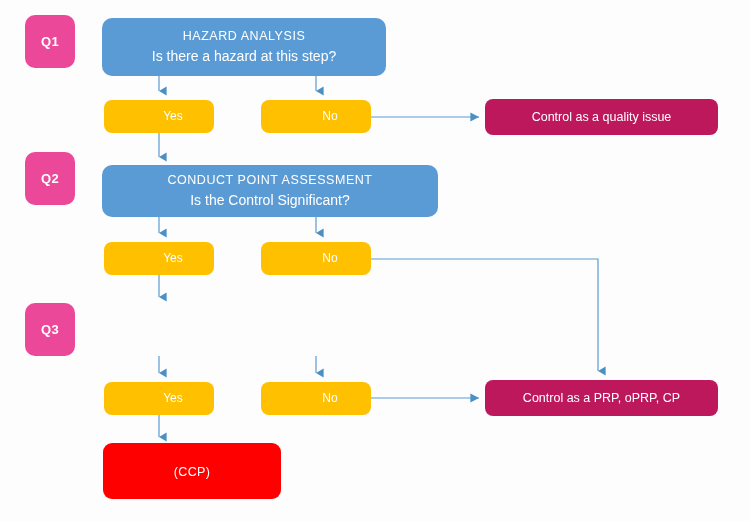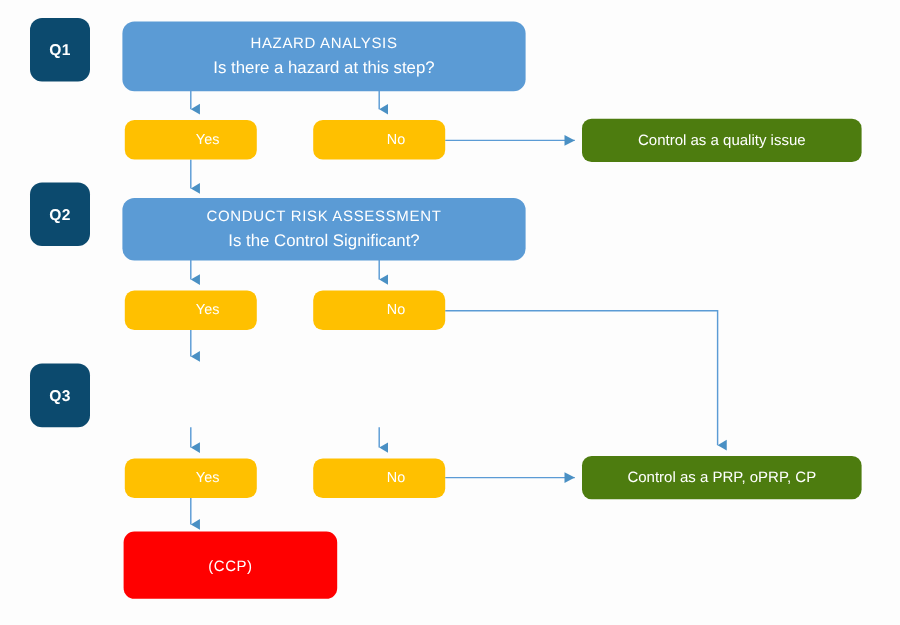--- a/index.html
+++ b/index.html
@@ -31,21 +31,21 @@
     display: flex;
     flex-direction: column;
     align-items: center;
     justify-content: center;
     text-align: center;
     color: #ffffff;
     line-height: 1.35;
     border-radius: 9px;
   }
   .q-badge {
-    background: #0c4a6e;
+    background: #ec4899;
     border-radius: 10px;
     font-size: 13px;
     font-weight: bold;
     letter-spacing: 0.3px;
   }
   .question {
     background: #5B9BD5;
     border-radius: 10px;
     padding: 4px 10px;
   }
@@ -60,21 +60,21 @@
     margin-top: 3px;
   }
   .answer {
     background: #FFC000;
     border-radius: 8px;
     font-size: 12px;
     font-weight: 400;
     padding-left: 28px;
   }
   .outcome {
-    background: #4d7c0f;
+    background: #be185d;
     border-radius: 8px;
     font-size: 12.5px;
     font-weight: 400;
   }
   .ccp {
     background: #FF0000;
     border-radius: 9px;
     font-size: 12.5px;
     letter-spacing: 0.4px;
   }
@@ -124,27 +124,27 @@
   <div class="node q-badge" style="left:25px; top:15px; width:50px; height:53px;">
     <span>Q1</span>
   </div>
   <div class="node q-badge" style="left:25px; top:152px; width:50px; height:53px;">
     <span>Q2</span>
   </div>
   <div class="node q-badge" style="left:25px; top:303px; width:50px; height:53px;">
     <span>Q3</span>
   </div>
 
-  <div class="node question" style="left:102px; top:18px; width:336px; height:58px;text-align:right;">
+  <div class="node question" style="left:102px; top:18px; width:284px; height:58px;text-align:right;">
     <span class="title">HAZARD ANALYSIS</span>
     <span class="sub">Is there a hazard at this step?</span>
   </div>
 
   <div class="node question" style="left:102px; top:165px; width:336px; height:52px;">
-    <span class="title">CONDUCT RISK ASSESSMENT</span>
+    <span class="title">CONDUCT POINT ASSESSMENT</span>
     <span class="sub">Is the Control Significant?</span>
   </div>
 
 
   <div class="node answer" style="left:104px; top:100px; width:110px; height:33px;">
     <span>Yes</span>
   </div>
   <div class="node answer" style="left:261px; top:100px; width:110px; height:33px;">
     <span>No</span>
   </div>

